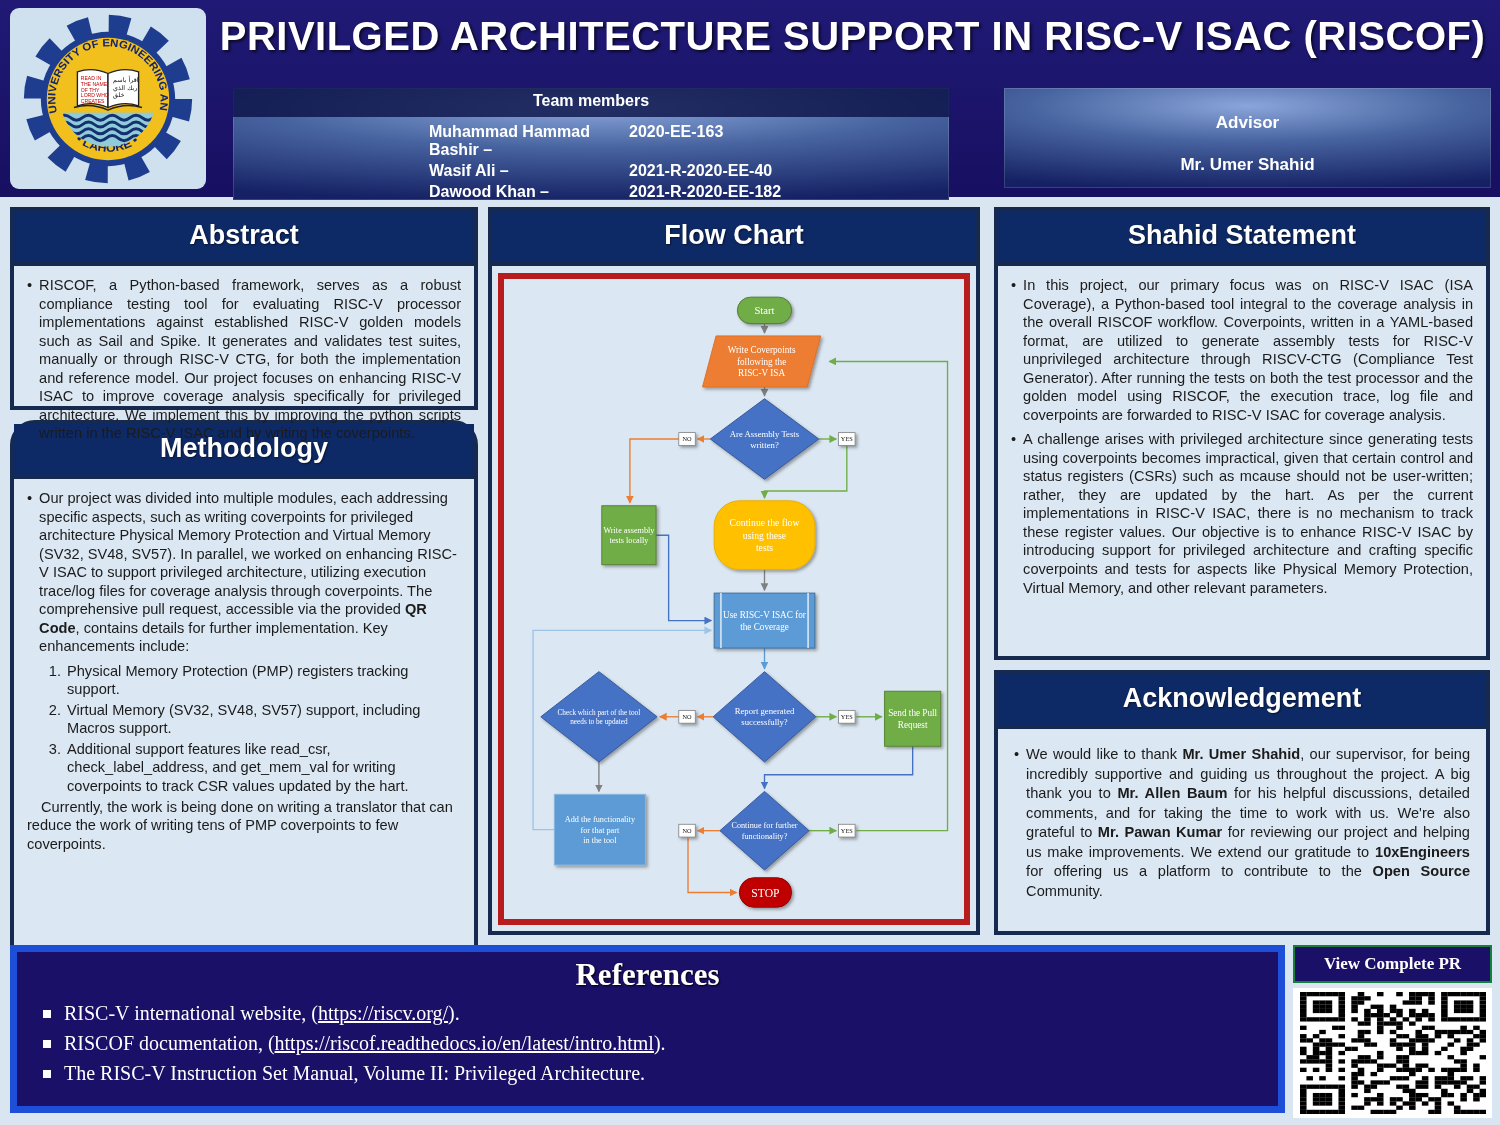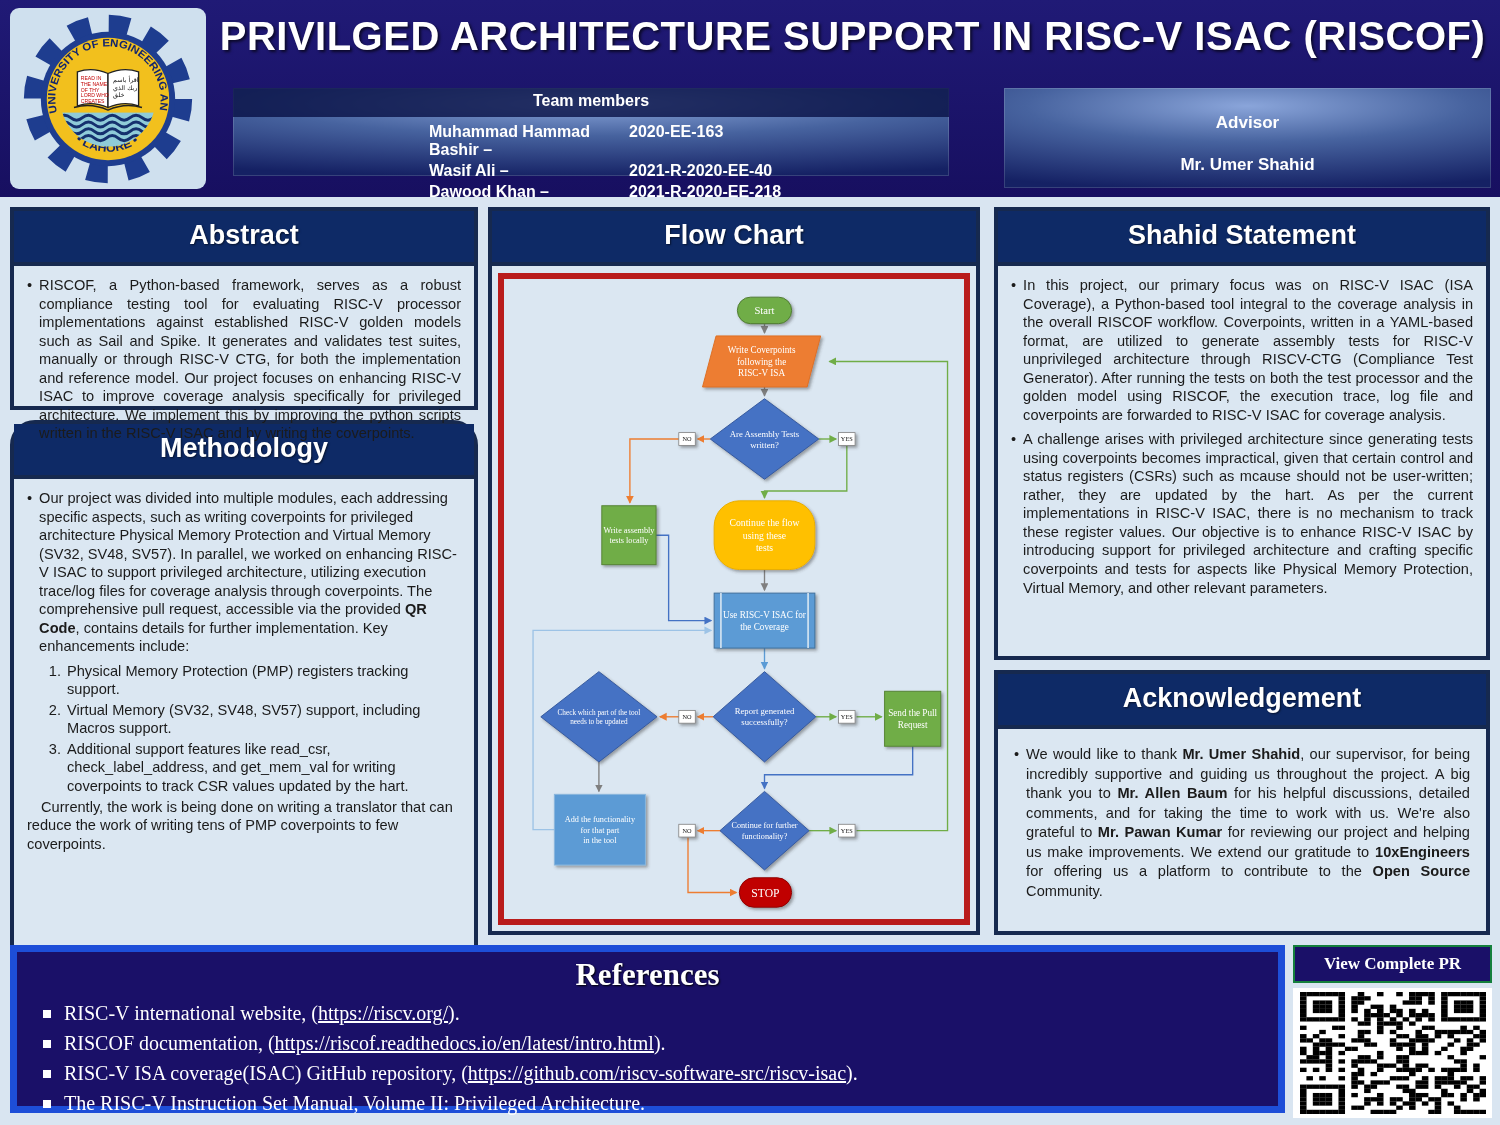--- a/index.html
+++ b/index.html
@@ -13,21 +13,21 @@
     background:linear-gradient(#201a76,#170f60);}
   .logo-box{position:absolute;left:10px;top:8px;width:196px;height:181px;
     background:#cfe0ee;border-radius:9px;display:flex;align-items:center;justify-content:center;}
   .poster-title{position:absolute;left:215px;top:14px;width:1275px;text-align:center;
     color:#ffffff;font-size:40px;font-weight:bold;letter-spacing:.5px;
     text-shadow:2px 2px 3px rgba(0,0,0,.65);}
   .header-boxes{position:absolute;left:233px;top:88px;display:flex;gap:55px;}
   .grad-box{background:
      radial-gradient(ellipse 120% 95% at 50% 18%, #8aa5da 0%, #47639f 38%, #152164 88%);
      box-shadow:inset 0 0 0 1px rgba(255,255,255,.15);}
-  .team-box{width:716px;height:88px;position:relative;}
+  .team-box{width:716px;height:112px;position:relative;}
   .team-strip{height:25px;background:rgba(7,14,66,.78);color:#fff;font-weight:bold;
     font-size:16px;text-align:center;padding-top:4px;}
   .team-rows{margin:6px 0 0 196px;display:grid;grid-template-columns:200px auto;
     row-gap:3px;color:#fff;font-weight:bold;font-size:16px;}
   .advisor-box{width:487px;height:100px;color:#fff;text-align:center;}
   .advisor-label{padding-top:25px;font-weight:bold;font-size:17px;}
   .advisor-name{padding-top:22px;font-weight:bold;font-size:17px;}
   
   .content{position:absolute;left:10px;top:207px;width:1480px;}
   .col{position:absolute;top:0;}
@@ -113,21 +113,21 @@
     <div class="poster-title">PRIVILGED ARCHITECTURE SUPPORT IN RISC-V ISAC (RISCOF)</div>
     <div class="header-boxes">
       <div class="team-box grad-box">
         <div class="team-strip">Team members</div>
         <div class="team-rows" id="team-list">
             <span>Muhammad Hammad Bashir –</span>
             <span>2020-EE-163</span>
             <span>Wasif Ali –</span>
             <span>2021-R-2020-EE-40</span>
             <span>Dawood Khan –</span>
-            <span>2021-R-2020-EE-218</span>
+            <span>2021-R-2020-EE-182</span>
           </div>
       </div>
       <div class="advisor-box grad-box">
         <div class="advisor-label">Advisor</div>
         <div class="advisor-name">Mr. Umer Shahid</div>
       </div>
     </div>
   </div>
 
   <div class="content">
@@ -312,21 +312,20 @@
         </div>
       </div>
     </div>
   </div>
 
   <div class="refs">
     <div class="refs-title">References</div>
     <ul class="refs-list" id="refs-list">
         <li><span class="sq"></span><span>RISC-V international website, (</span><span class="u">https://riscv.org/</span><span>).</span></li>
         <li><span class="sq"></span><span>RISCOF documentation, (</span><span class="u">https://riscof.readthedocs.io/en/latest/intro.html</span><span>).</span></li>
-        <li><span class="sq"></span><span>RISC-V ISA coverage(ISAC) GitHub repository, (</span><span class="u">https://github.com/riscv-software-src/riscv-isac</span><span>).</span></li>
         <li><span class="sq"></span><span>The RISC-V Instruction Set Manual, Volume II: Privileged Architecture.</span></li>
       </ul>
   </div>
 
   <div class="pr-col">
     <div class="pr-title">View Complete PR</div>
     <div class="qr-box">
       <svg id="qr-svg" viewBox="0 0 29 29" preserveAspectRatio="none">
           <rect x="0" y="0" width="1.02" height="1.02" fill="#000"></rect>
           <rect x="0" y="1" width="1.02" height="1.02" fill="#000"></rect>

